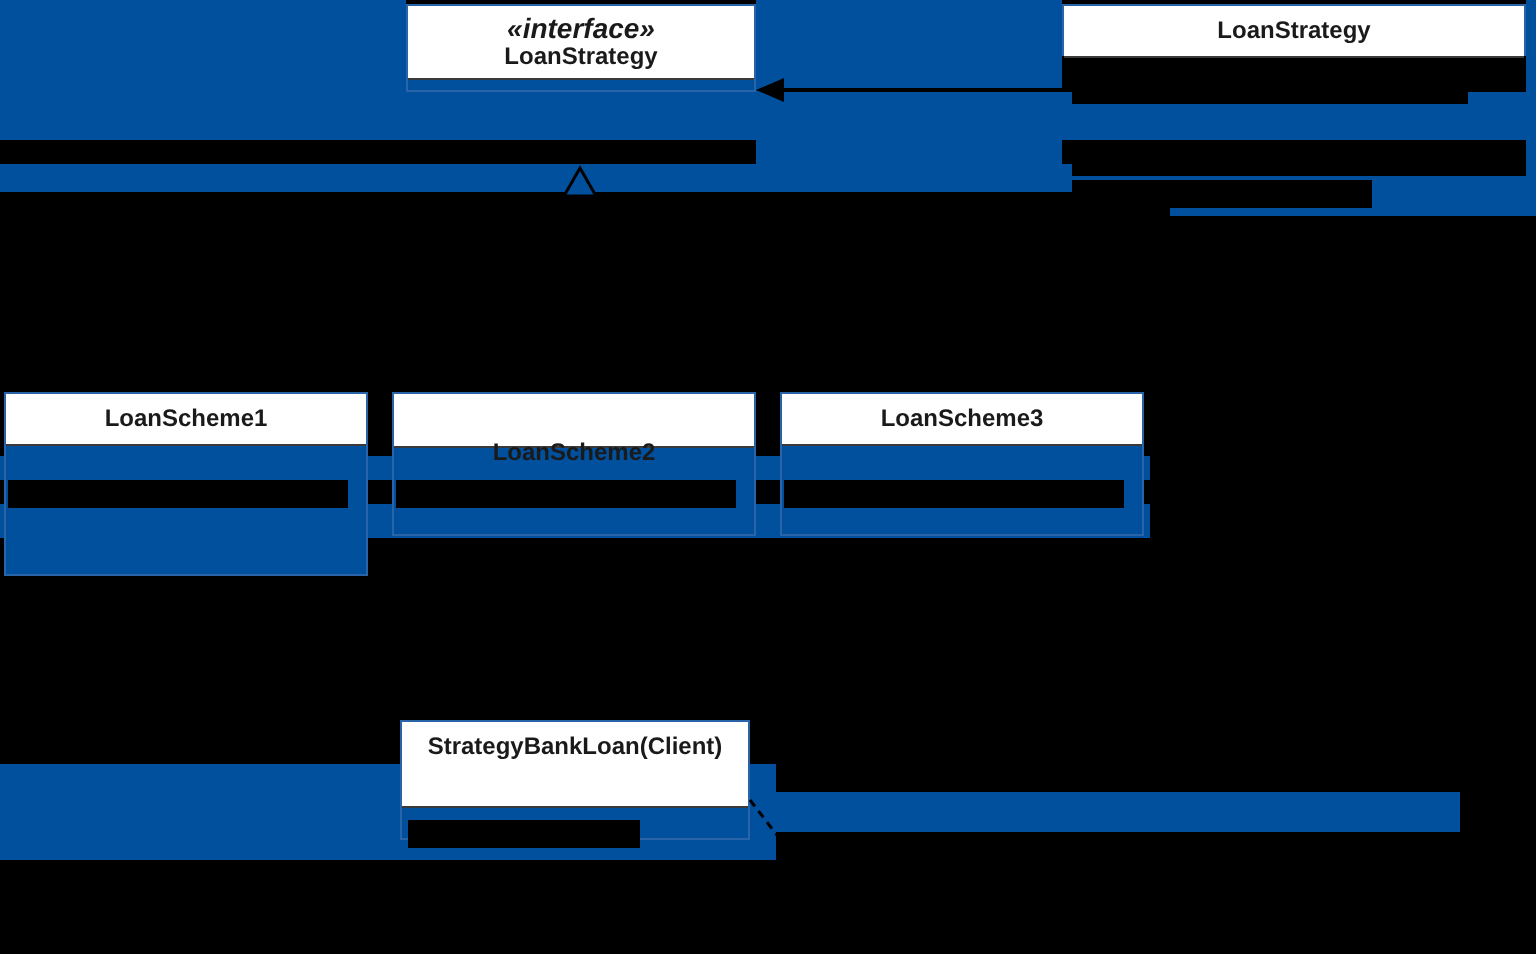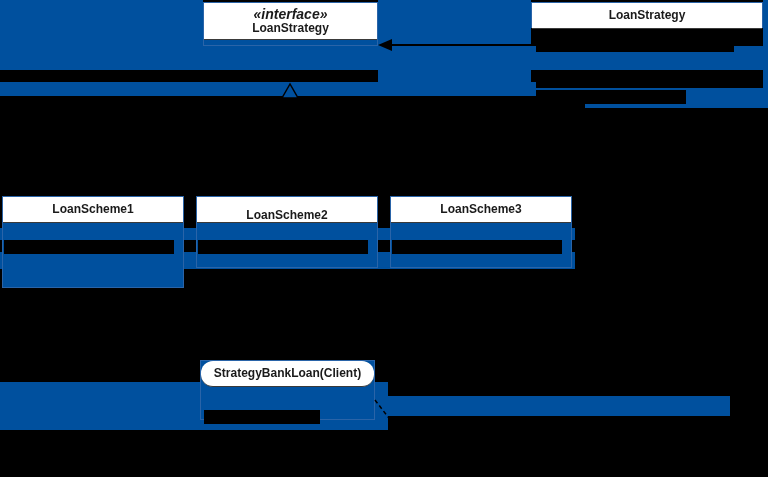--- a/index.html
+++ b/index.html
@@ -128,33 +128,33 @@
     </div>
   </div>
 
   <div class="uml-class" style="left:2px; top:196px; width:182px; height:92px;">
     <div class="uml-header" style="height:26px; padding-top:5px;">
       <span class="cname">LoanScheme1</span>
     </div>
   </div>
 
   <div class="uml-class" style="left:196px; top:196px; width:182px; height:72px;">
-    <div class="uml-header" style="height:26px; padding-top:11px;">
+    <div class="uml-header" style="height:26px; padding-top:22px;">
       <span class="cname">LoanScheme2</span>
     </div>
   </div>
 
   <div class="uml-class" style="left:390px; top:196px; width:182px; height:72px;">
     <div class="uml-header" style="height:26px; padding-top:5px;">
       <span class="cname">LoanScheme3</span>
     </div>
   </div>
 
   <div class="uml-class" style="left:200px; top:360px; width:175px; height:60px;">
-    <div class="uml-header" style="height:26px; padding-top:5px;border-radius:12px;">
+    <div class="uml-header" style="height:43px; padding-top:5px;">
       <span class="cname">StrategyBankLoan(Client)</span>
     </div>
   </div>
 
 
   <div class="redaction" style="left:0px; top:70px; width:203px; height:12px;"></div>
   <div class="redaction" style="left:203px; top:70px; width:165px; height:12px;"></div>
   <div class="redaction" style="left:0px; top:96px; width:290px; height:12px;"></div>
   <div class="redaction" style="left:296px; top:96px; width:284px; height:12px;"></div>
 

